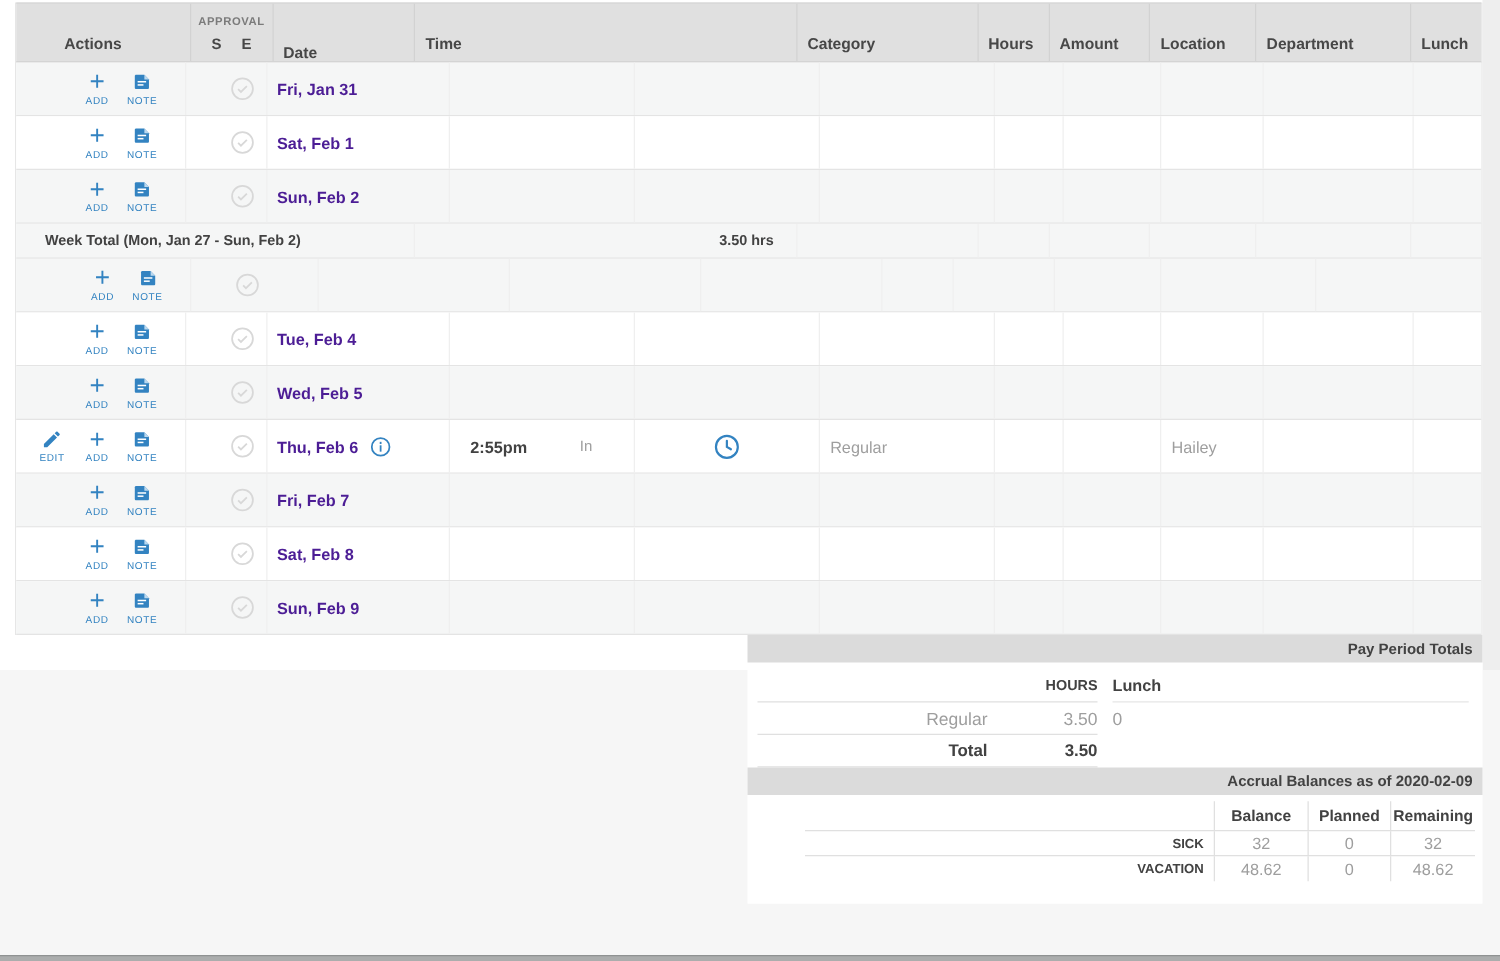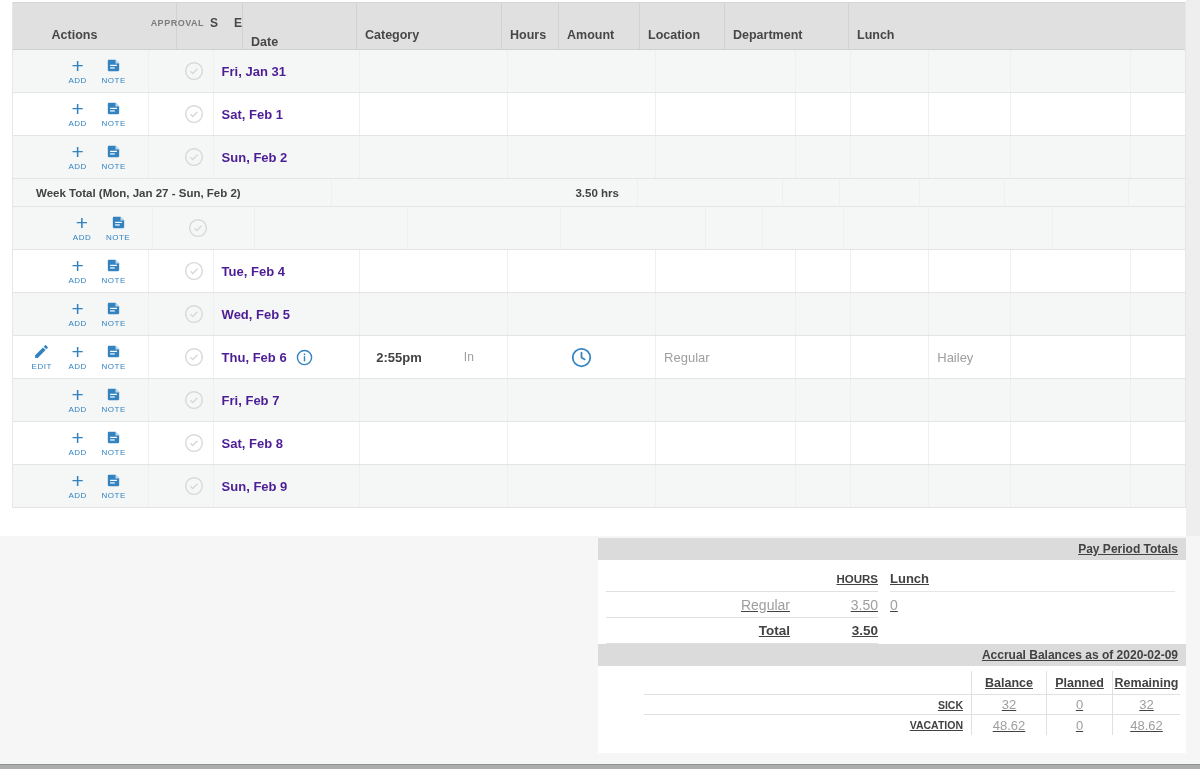--- a/index.html
+++ b/index.html
@@ -15,21 +15,21 @@
   .bottom-bg { position:absolute; left:0; top:536px; width:1200px; height:228px; background:#f6f6f6; }
   .bottom-strip { position:absolute; left:0; top:764px; width:1200px; height:5px; background:#abadad; border-top:1px solid #8f9292; }
 
   
   .grid { position:absolute; left:12px; top:2px; width:1174px; background:#fff; border-left:1px solid #e6e6e6; border-right:1px solid #e6e6e6; }
   .hr { display:flex; height:48px; background:#e0e0e0; border-top:1px solid #d6d6d6; border-bottom:1px solid #cfcfcf; }
   .hc { border-left:1px solid #d2d2d2; display:flex; align-items:flex-end; padding:0 0 7px 8px;
         font-size:12.5px; font-weight:700; color:#474747; }
   .hc:first-child { border-left:none; }
   .hc.center { justify-content:center; padding-left:0; }
-  .hc.app { flex-direction:row; align-items:center; justify-content:flex-end; padding-left:0; gap:6px;margin-left:24px; }
+  .hc.app { flex-direction:column; align-items:center; justify-content:flex-end; padding-left:0; gap:6px; }
   .app-top { font-size:9px; font-weight:700; letter-spacing:.5px; color:#7b7b7b; }
   .app-se { display:flex; gap:16px; font-size:12px; font-weight:700; color:#474747; padding-bottom:0; }
 
   .r { display:flex; height:43px; background:#fff; border-bottom:1px solid #e4e4e4; }
   .r.shade { background:#f5f6f6; }
   .c { border-left:1px solid #efefef; display:flex; align-items:center; }
   .c:first-child { border-left:none; }
 
   .c-act{width:139px} .c-app{width:66px} .c-date{width:114px}
   .c-t1{width:153px} .c-t2{width:153px} .c-time{width:306px}
@@ -57,21 +57,21 @@
   .clock-svg { width:21px; height:21px; }
 
   .gray-val { font-size:13px; color:#9e9e9e; padding-left:8px; }
 
   .wt { display:flex; height:28px; background:#f5f6f6; border-bottom:1px solid #e4e4e4; }
   .wt .c { align-items:center; }
   .c-wlabel { width:319px; padding-left:23px; font-size:11.5px; font-weight:700; color:#424242; display:flex; align-items:center; }
   .c-whrs { width:306px; justify-content:flex-end; padding-right:18px; font-size:11.5px; font-weight:700; color:#424242; }
 
   
-  .panel { position:absolute; left:598px; top:538px; width:588px; height:215px; background:#ffffff;text-decoration:underline; }
+  .panel { position:absolute; left:598px; top:508px; width:588px; height:215px; background:#ffffff; }
   .bar { height:22px; background:#dbdbdb; display:flex; align-items:center; justify-content:flex-end;
          padding-right:8px; font-size:12px; font-weight:700; color:#424242; }
 
   .pt-area { display:flex; margin-top:6px; }
   .pt-left { width:272px; margin-left:8px; }
   .pt-lrow { height:26px; display:flex; align-items:center; border-bottom:1px solid #e0e0e0; }
   .pt-label { flex:1; text-align:right; }
   .pt-val { width:88px; text-align:right; }
   .pt-hours-hdr { font-size:11.5px; font-weight:700; color:#424242; }
   .pt-gray { font-size:14px; color:#9e9e9e; }
@@ -103,20 +103,21 @@
   <div class="hr">
     <div class="hc c-act center">Actions</div>
     <div class="hc c-app app">
       <span class="app-top">APPROVAL</span>
       <span class="app-se">
         <span>S</span>
         <span>E</span>
       </span>
     </div>
     <div class="hc c-date">Date</div>
+    <div class="hc c-time">Time</div>
     <div class="hc c-cat">Category</div>
     <div class="hc c-hrs">Hours</div>
     <div class="hc c-amt">Amount</div>
     <div class="hc c-loc">Location</div>
     <div class="hc c-dep">Department</div>
     <div class="hc c-lun">Lunch</div>
   </div>
 
   <div class="r shade">
     <div class="c c-act">

